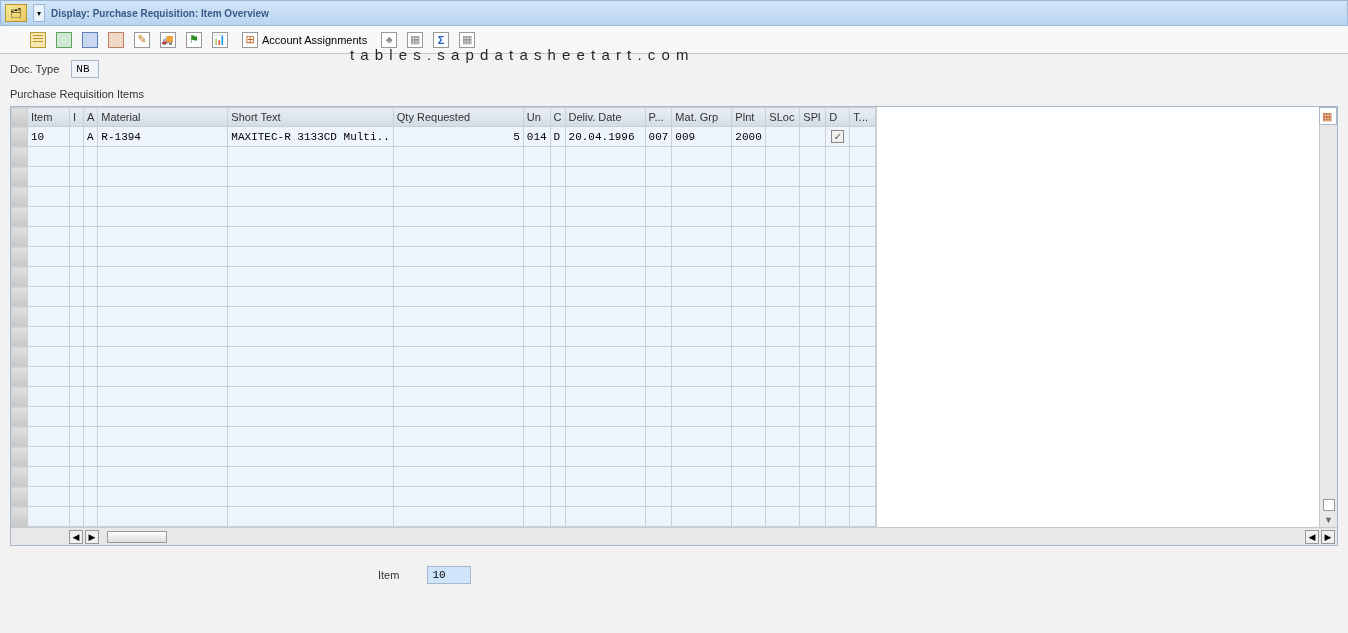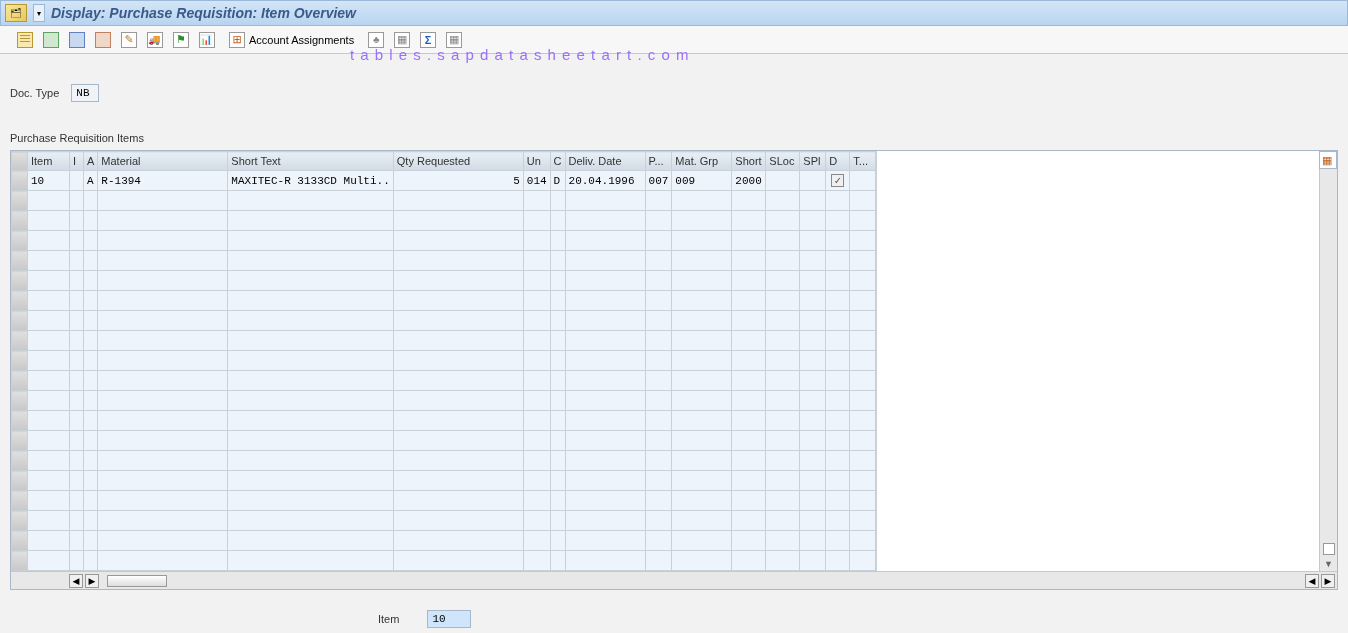--- a/index.html
+++ b/index.html
@@ -21,41 +21,41 @@
       display: flex; align-items: center; justify-content: center;
       font-size: 9px;
     }
     .dropdown-tiny {
       width: 12px; height: 18px;
       background: #e8f0fa;
       border: 1px solid #9ab8d8;
       display: flex; align-items: center; justify-content: center;
       font-size: 8px;
     }
-    .title-text { font-style: italic; font-weight: bold; font-size: 14px; color: #3a5a8a; }
+    .title-text { font-weight: bold; font-size: 10px; color: #3a5a8a; }
     
     .toolbar {
       background: #f7f7f7;
       border-bottom: 1px solid #c8c8c8;
       height: 28px;
       display: flex;
       align-items: center;
-      padding: 0 14px;
+      padding: 0 27px;
       gap: 4px;
-      margin-bottom: 24px;
+      margin-bottom: 0;
     }
     .tb-btn {
       min-width: 20px; height: 20px;
       border: 1px solid transparent;
       display: flex; align-items: center; justify-content: center;
       cursor: pointer;
       padding: 0 2px;
     }
     .tb-btn.wide { padding: 0 6px; gap: 4px; }
-    .watermark { position: absolute; left: 350px; top: 46px; color: #8b5cf6; font-size: 15px; letter-spacing: 1px; opacity: 0.85; z-index: 0; pointer-events: none; }
+    .watermark { position: absolute; left: 350px; top: 46px; color: #000000; font-size: 15px; letter-spacing: 1px; opacity: 0.85; z-index: 0; pointer-events: none; }
     
     .header-fields {
       padding: 6px 10px;
       display: flex;
       gap: 30px;
       align-items: center;
     }
     .field-group { display: flex; align-items: center; gap: 12px; }
     .field-label { color: #333; }
     .field-input {
@@ -63,21 +63,21 @@
       height: 18px;
       padding: 0 4px;
       background: #f0f4f8;
       font-family: 'Courier New', monospace;
       font-size: 11px;
     }
     .field-input.sel {
       background: #cfe5fb;
     }
     
-    .section-label { padding: 4px 10px; color: #333; margin-top: 20px; }
+    .section-label { padding: 4px 10px; color: #333; margin-top: 0; }
     
     .table-wrapper {
       margin: 2px 10px;
       border: 1px solid #a8b8c8;
       background: #fff;
       position: relative;
       height: 440px;
       display: flex;
       flex-direction: column;
     }
@@ -287,21 +287,21 @@
           <th>I</th>
           <th>A</th>
           <th>Material</th>
           <th>Short Text</th>
           <th>Qty Requested</th>
           <th>Un</th>
           <th>C</th>
           <th>Deliv. Date</th>
           <th>P...</th>
           <th>Mat. Grp</th>
-          <th>Short</th>
+          <th>Plnt</th>
           <th>SLoc</th>
           <th>SPl</th>
           <th>D</th>
           <th>T...</th>
         </tr>
       </thead>
       <tbody id="tbody">
           <tr>
             <td class="sel-col"></td>
             <td>10</td>

